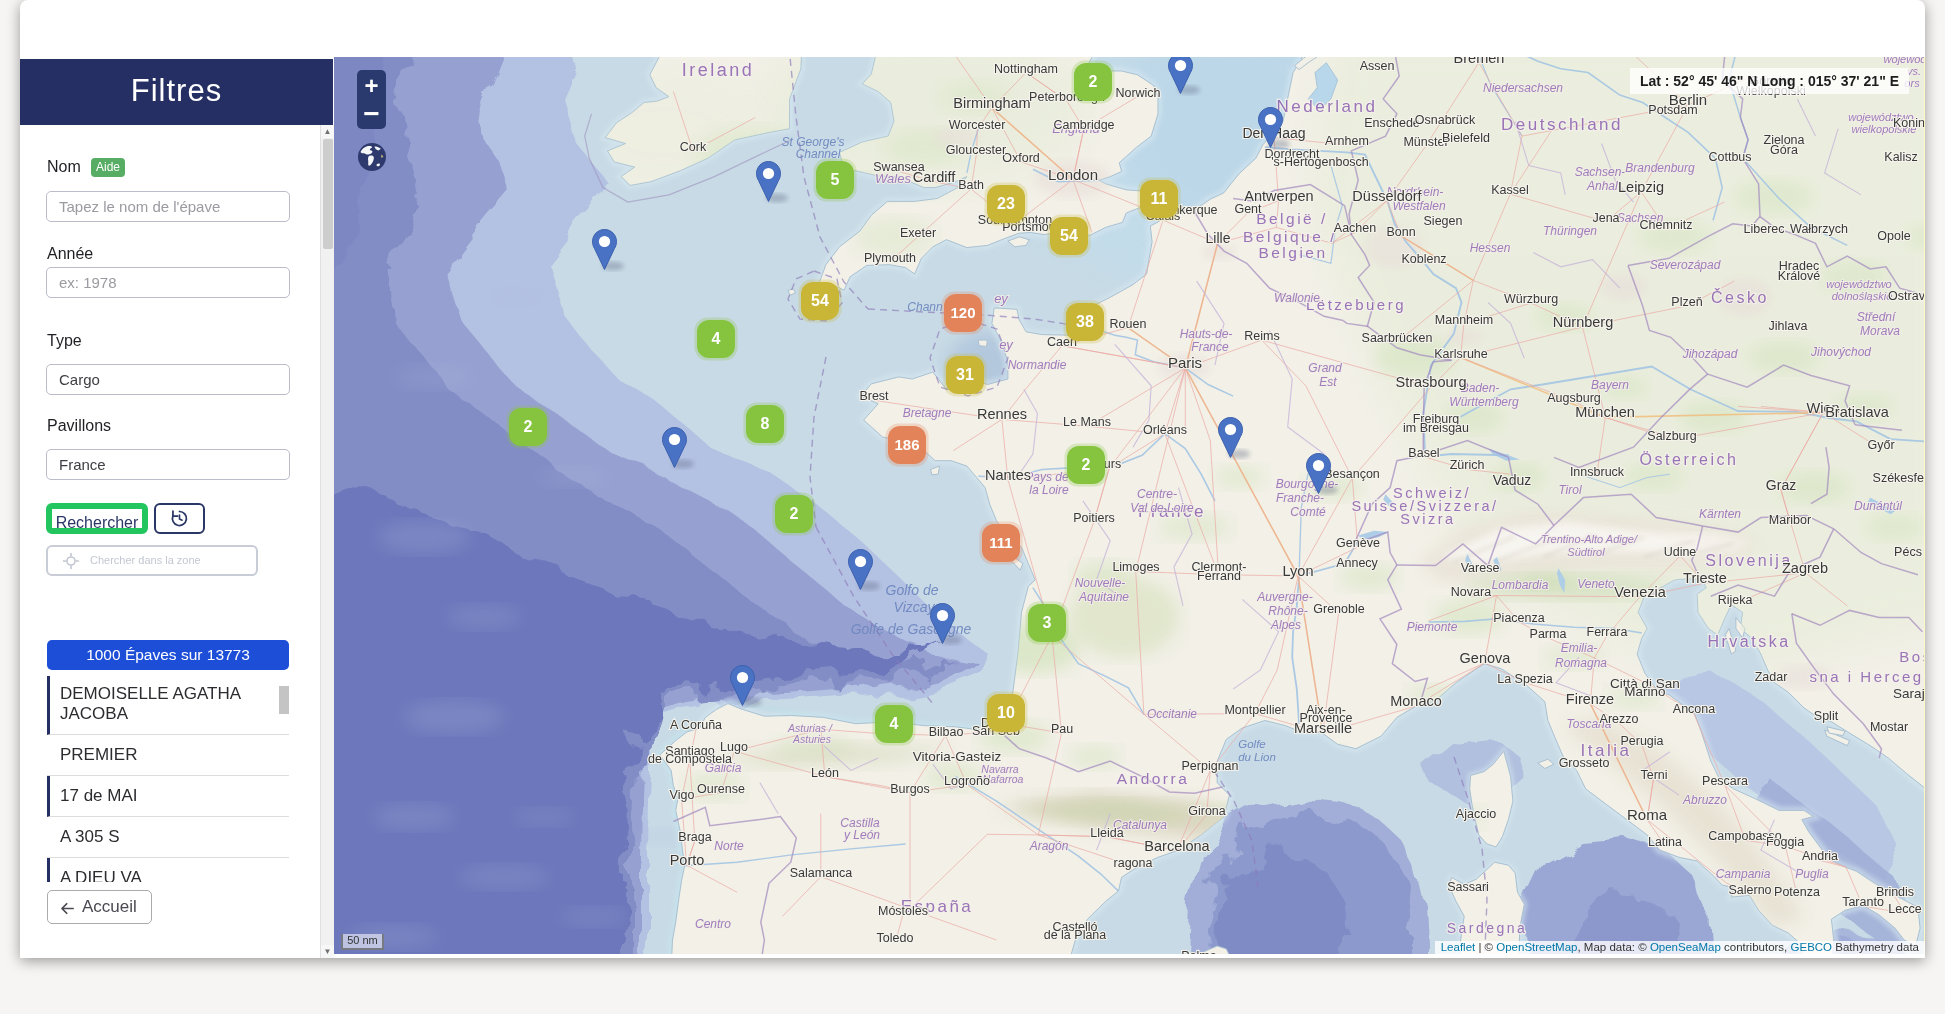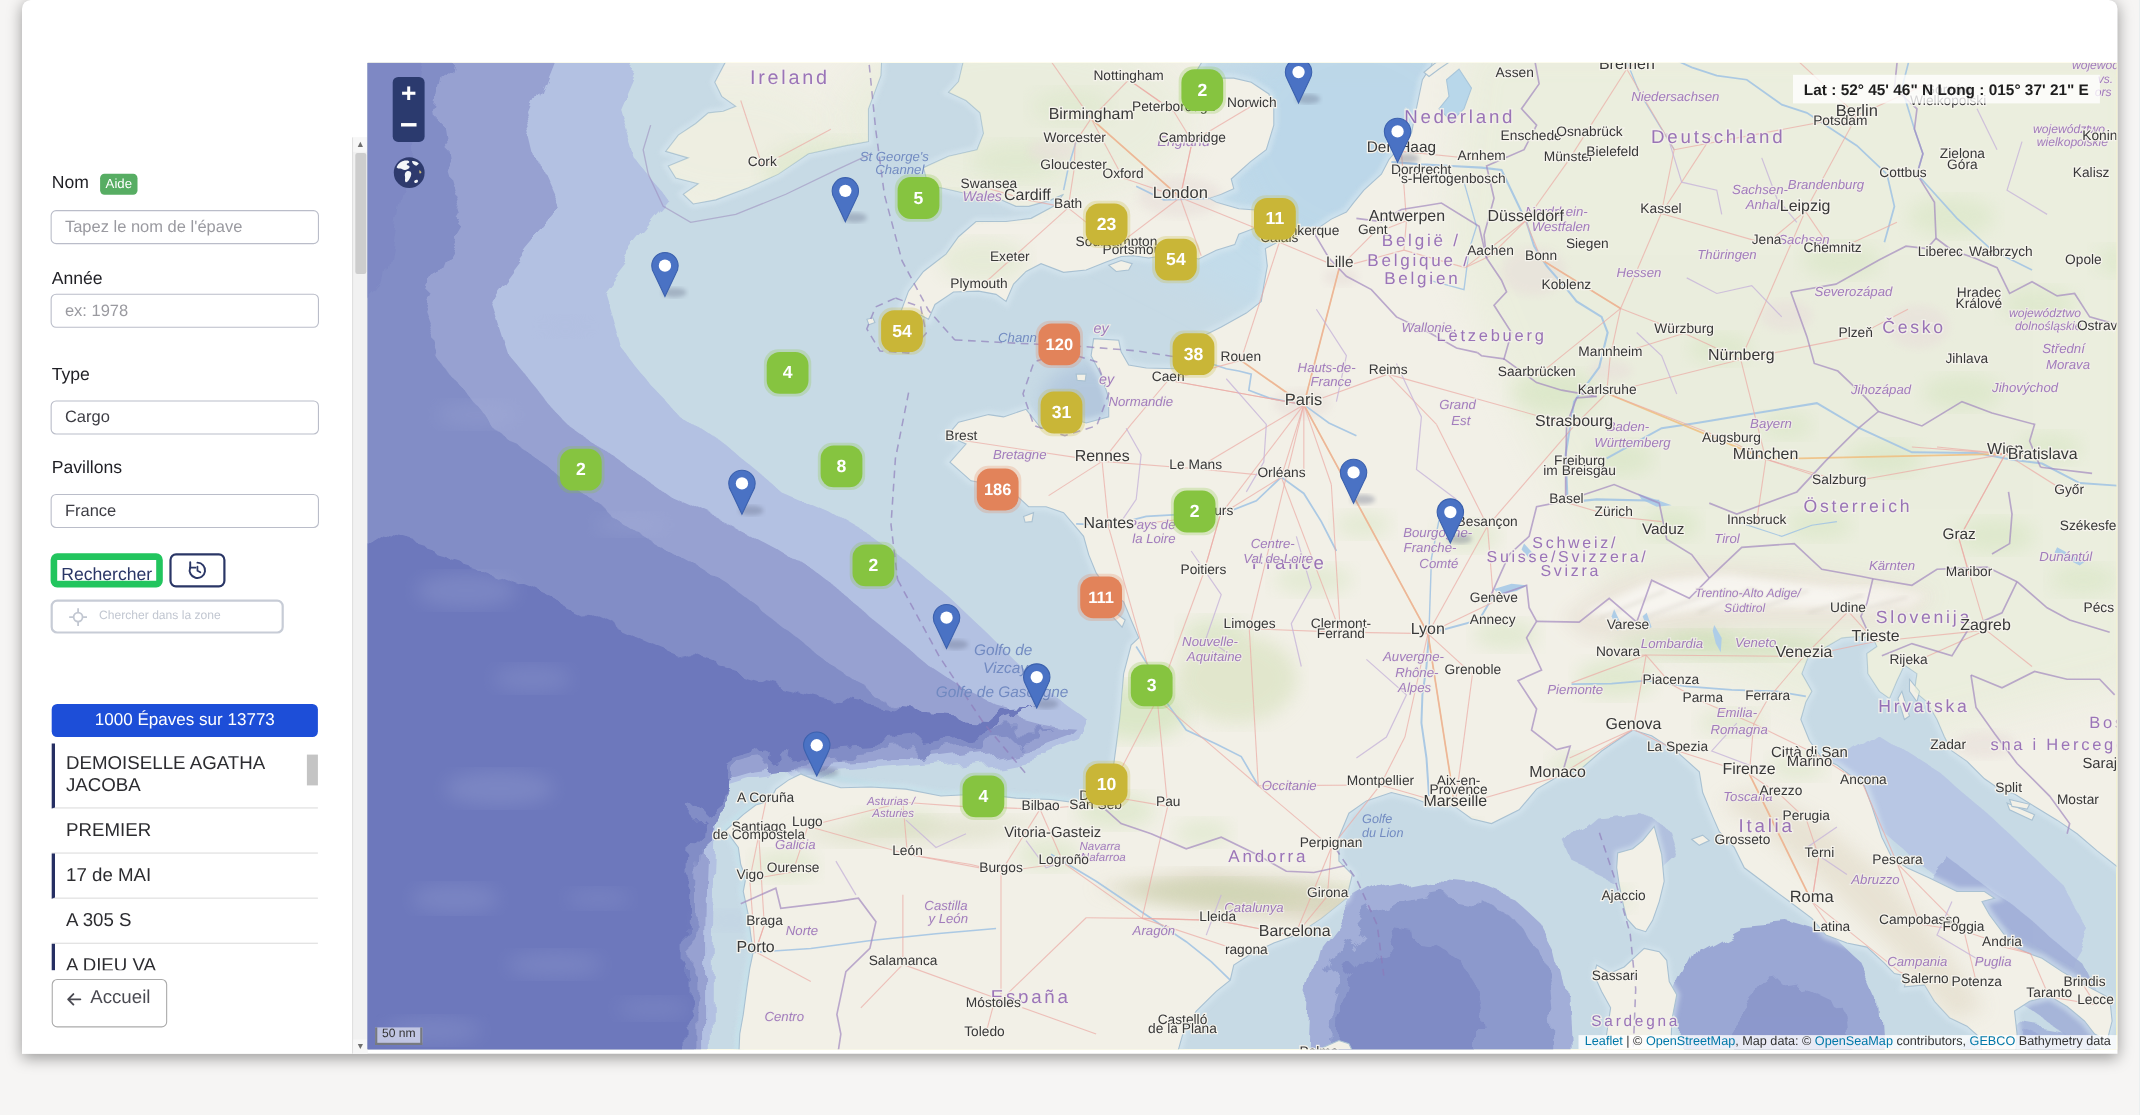--- a/index.html
+++ b/index.html
@@ -24,20 +24,23 @@
   color:#1d1d1d; font-size:14px; font-weight:700; line-height:26px; padding:0 10px; }
 #scale { position:absolute; left:7px; bottom:4px; width:43px; height:16px; background:rgba(255,255,255,.55);
   border:2px solid #777a80; border-top:none; color:#333; font-size:11px; line-height:12px; text-align:center; }
 #attrib { position:absolute; right:0; bottom:0; height:13px; background:rgba(255,255,255,.8);
   font-size:11.5px; color:#333; line-height:13px; padding:0 6px;margin-left:47px; }
 #attrib a { color:#0078a8; text-decoration:none; }
 </style></head>
 <body>
 <div id="win">
   <div id="sidebar">
+    <div id="sbhead">
+        <div>Filtres</div>
+      </div>
     <div class="lbl" style="top:103px">Nom</div>
     <div style="position:absolute;left:71px;top:103px;width:34px;height:19px;background:#57ad63;border-radius:4px;color:#fff;font-size:12px;text-align:center;line-height:19px">Aide</div>
     <div class="inp" style="top:136px">Tapez le nom de l'épave</div>
     <div class="lbl" style="top:190px">Année</div>
     <div class="inp" style="top:212px">ex: 1978</div>
     <div class="lbl" style="top:277px">Type</div>
     <div class="inp val" style="top:309px">Cargo</div>
     <div class="lbl" style="top:362px">Pavillons</div>
     <div class="inp val" style="top:394px">France</div>
     <div style="position:absolute;left:26px;top:448px;width:102px;height:31px;border:6px solid #22c55e;border-radius:6px;color:#2a3666;font-size:16px;text-align:center;line-height:27px">Rechercher</div>
@@ -58,21 +61,21 @@
     </div>
     <div style="position:absolute;left:27px;top:585px;width:242px;height:30px;background:#1d4ed8;border-radius:5px;color:#fff;font-size:15.5px;text-align:center;line-height:30px">1000 Épaves sur 13773</div>
     <div style="position:absolute;left:27px;top:621px;width:242px;color:#2c2c30;font-size:17px">
       <div style="border-left:3px solid #262f63;border-bottom:1px solid #ddd;padding:8px 0 10px 10px">DEMOISELLE AGATHA JACOBA</div>
       <div style="border-bottom:1px solid #ddd;padding:10px 0 10px 13px">PREMIER</div>
       <div style="border-left:3px solid #262f63;border-bottom:1px solid #ddd;padding:10px 0 10px 10px">17 de MAI</div>
       <div style="border-bottom:1px solid #ddd;padding:10px 0 10px 13px">A 305 S</div>
       <div style="border-left:3px solid #262f63;padding:10px 0 0 10px;height:24px;overflow:hidden">A DIEU VA</div>
     </div>
     <div style="position:absolute;left:259px;top:631px;width:10px;height:28px;background:#c4c4c4"></div>
-    <div style="position:absolute;left:27px;top:835px;width:105px;height:44px;border:1px solid #ababab;border-radius:5px;color:#4a4a52;font-size:17px;line-height:32px;padding-left:34px">Accueil
+    <div style="position:absolute;left:27px;top:835px;width:105px;height:34px;border:1px solid #ababab;border-radius:5px;color:#4a4a52;font-size:17px;line-height:32px;padding-left:34px">Accueil
       <svg style="position:absolute;left:10px;top:8px" width="19" height="19" viewBox="0 0 24 24">
           <path d="M19 12 L6 12 M11 6 L5 12 L11 18" stroke="#4a4a52" stroke-width="2.2" fill="none" stroke-linecap="round" stroke-linejoin="round"></path>
         </svg>
     </div>
     <div id="sbscroll">
       <div style="position:absolute;top:0;left:0;width:13px;height:13px;background:#f7f7f7;color:#6f6f6f;font-size:8px;text-align:center;line-height:13px">▲</div>
       <div style="position:absolute;bottom:0;left:0;width:13px;height:13px;background:#f7f7f7;color:#6f6f6f;font-size:8px;text-align:center;line-height:13px">▼</div>
       <div style="position:absolute;top:14px;left:1.5px;width:10px;height:110px;background:#cdcdcd;border-radius:2px"></div>
     </div>
   </div>

